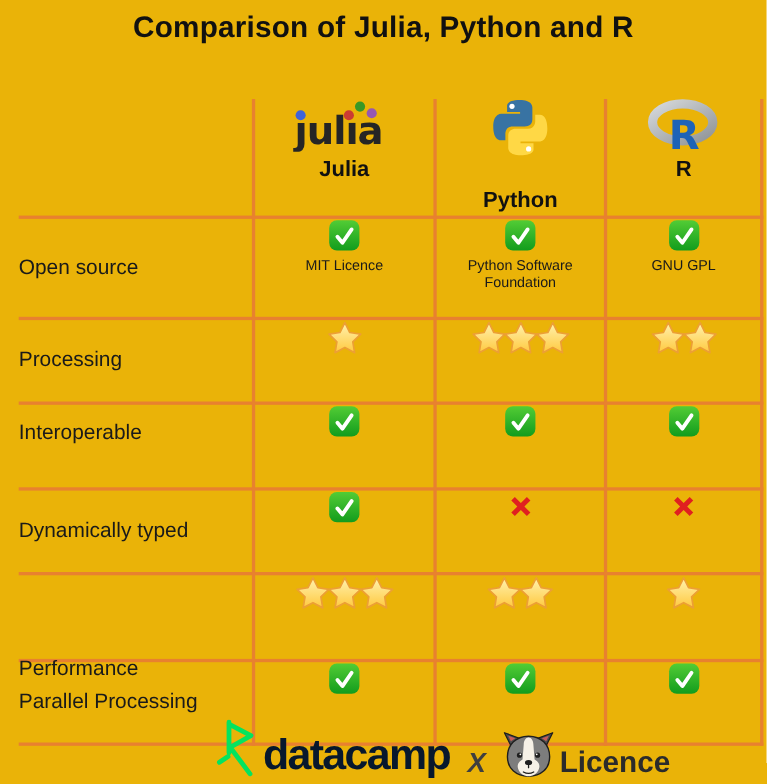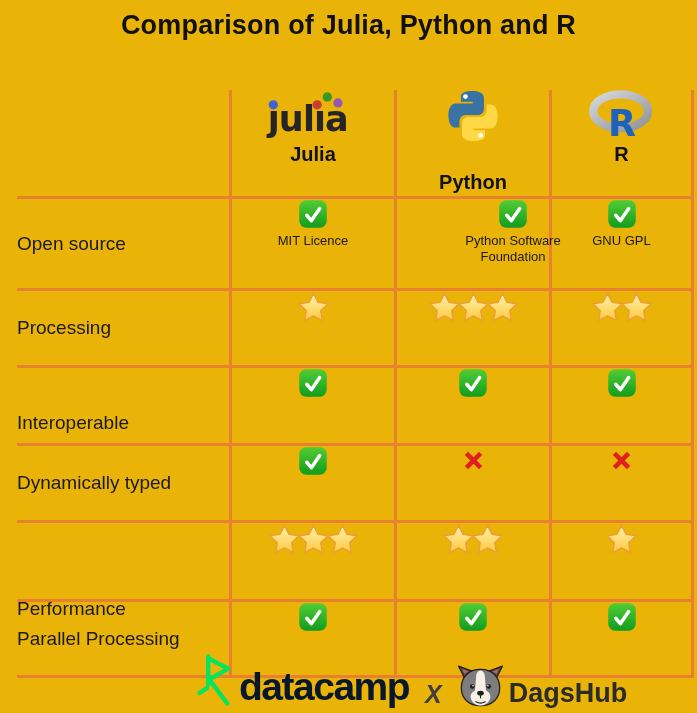--- a/index.html
+++ b/index.html
@@ -108,21 +108,21 @@
       <div class="cell" style="left: 17px; top: 199px; width: 209px; height: 89px;">
         <div class="row-label">Open source</div>
       </div>
       <div class="cell cell-col" style="left: 232px; top: 199px; width: 162px; height: 89px;">
         <svg width="30" height="30" viewBox="0 0 36 36">
     <rect x="1.5" y="1.5" width="33" height="33" rx="8.5" fill="url(#g-check)"></rect>
     <path d="M10.5 19.5l5.5 6.5L26 11.5" fill="none" stroke="#fff" stroke-width="4.2" stroke-linecap="round" stroke-linejoin="round"></path>
         </svg>
         <div class="note">MIT Licence</div>
       </div>
-      <div class="cell cell-col" style="left: 397px; top: 199px; width: 152px; height: 89px; padding-left: 40px;">
+      <div class="cell cell-col" style="left: 397px; top: 199px; width: 152px; height: 89px;">
         <svg width="30" height="30" viewBox="0 0 36 36">
     <rect x="1.5" y="1.5" width="33" height="33" rx="8.5" fill="url(#g-check)"></rect>
     <path d="M10.5 19.5l5.5 6.5L26 11.5" fill="none" stroke="#fff" stroke-width="4.2" stroke-linecap="round" stroke-linejoin="round"></path>
         </svg>
         <div class="note">Python Software Foundation</div>
       </div>
       <div class="cell cell-col" style="left: 552px; top: 199px; width: 139px; height: 89px;">
         <svg width="30" height="30" viewBox="0 0 36 36">
     <rect x="1.5" y="1.5" width="33" height="33" rx="8.5" fill="url(#g-check)"></rect>
     <path d="M10.5 19.5l5.5 6.5L26 11.5" fill="none" stroke="#fff" stroke-width="4.2" stroke-linecap="round" stroke-linejoin="round"></path>
@@ -155,21 +155,21 @@
       <div class="cell cell-col" style="left: 552px; top: 291px; width: 139px; height: 74px;">
         <div class="stars">
           <svg width="33" height="33" viewBox="0 0 36 36">
     <path d="M18 2.5 L22.9 12.3 L33.7 13.9 L25.9 21.5 L27.7 32.3 L18 27.2 L8.3 32.3 L10.1 21.5 L2.3 13.9 L13.1 12.3 Z" fill="url(#g-star)" stroke="#EC9F35" stroke-width="1.7" stroke-linejoin="round"></path>
           </svg>
           <svg width="33" height="33" viewBox="0 0 36 36">
     <path d="M18 2.5 L22.9 12.3 L33.7 13.9 L25.9 21.5 L27.7 32.3 L18 27.2 L8.3 32.3 L10.1 21.5 L2.3 13.9 L13.1 12.3 Z" fill="url(#g-star)" stroke="#EC9F35" stroke-width="1.7" stroke-linejoin="round"></path>
           </svg>
         </div>
       </div>
-      <div class="cell" style="left: 17px; top: 380px; width: 209px; height: 86px;">
+      <div class="cell" style="left: 17px; top: 351px; width: 209px; height: 86px;">
         <div class="row-label">Interoperable</div>
       </div>
       <div class="cell cell-col" style="left: 232px; top: 368px; width: 162px; height: 75px;">
         <svg width="30" height="30" viewBox="0 0 36 36">
     <rect x="1.5" y="1.5" width="33" height="33" rx="8.5" fill="url(#g-check)"></rect>
     <path d="M10.5 19.5l5.5 6.5L26 11.5" fill="none" stroke="#fff" stroke-width="4.2" stroke-linecap="round" stroke-linejoin="round"></path>
         </svg>
       </div>
       <div class="cell cell-col" style="left: 397px; top: 368px; width: 152px; height: 75px;">
         <svg width="30" height="30" viewBox="0 0 36 36">
@@ -275,16 +275,16 @@
     <path d="M30 6 C15 6 5.5 16 5.5 30 C5.5 44 16 52.5 30 52.5 C44 52.5 54.5 44 54.5 30 C54.5 16 45 6 30 6 Z" fill="#7D7D7D" stroke="#1e1e1e" stroke-width="1.6"></path>
     <path d="M30 7.5 C26.5 7.5 24.5 11.5 24.4 15.5 L23 33 C18.5 35.2 16.2 39.5 18 44 C20 49.8 25.5 52.4 30 52.4 C34.5 52.4 40 49.8 42 44 C43.8 39.5 41.5 35.2 37 33 L35.6 15.5 C35.5 11.5 33.5 7.5 30 7.5 Z" fill="#F6F1E7"></path>
     <circle cx="19.5" cy="28" r="3" fill="#1e1e1e"></circle>
           <circle cx="20.5" cy="27" r="1" fill="#fff"></circle>
     <circle cx="40.5" cy="28" r="3" fill="#1e1e1e"></circle>
           <circle cx="39.5" cy="27" r="1" fill="#fff"></circle>
     <ellipse cx="30" cy="36.5" rx="4.2" ry="3" fill="#1e1e1e"></ellipse>
     <path d="M30 39.5 L30 42.5 M24 47.5 Q30 51 36 47.5" stroke="#1e1e1e" stroke-width="1.5" fill="none" stroke-linecap="round"></path>
         </svg>
       </span>
-    <span class="dagshub-wordmark">DagsHub</span>
+    <span class="dagshub-wordmark">Licence</span>
   </div>
 
 </div>
 
 </body></html>

